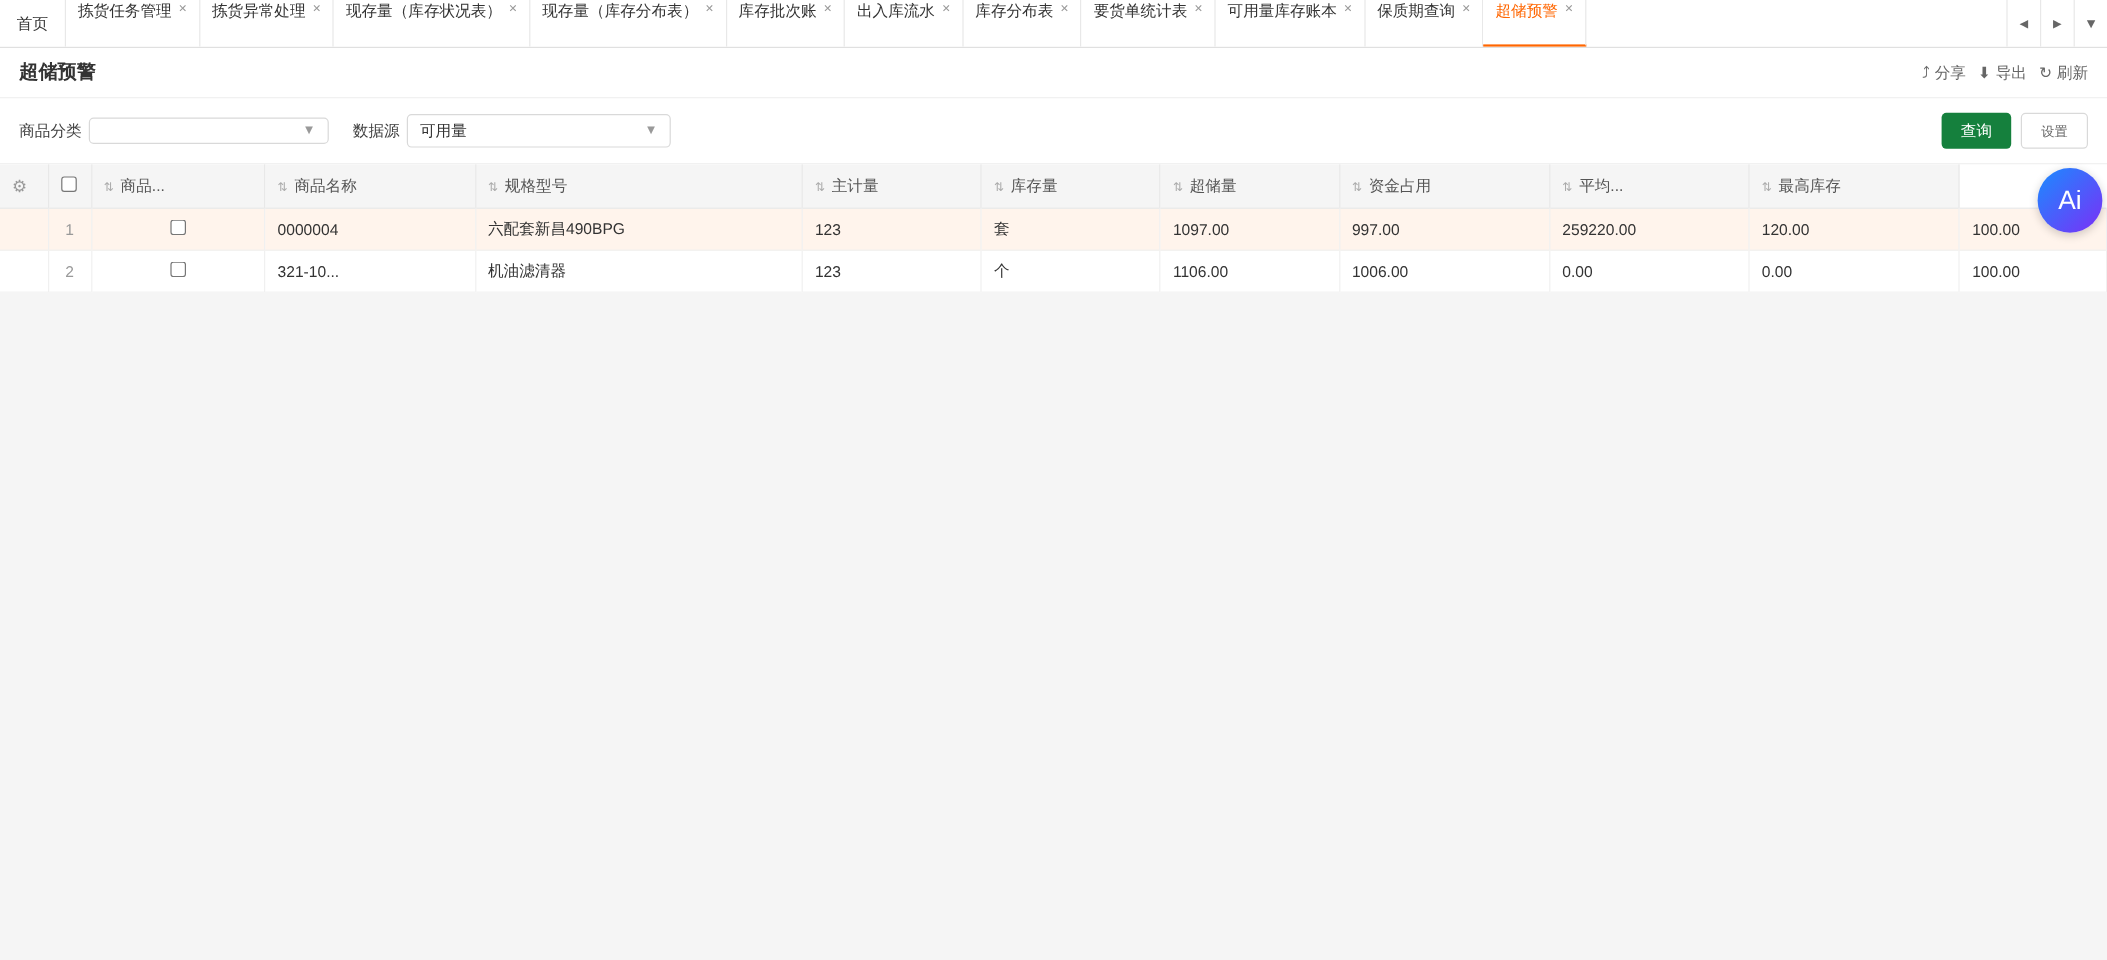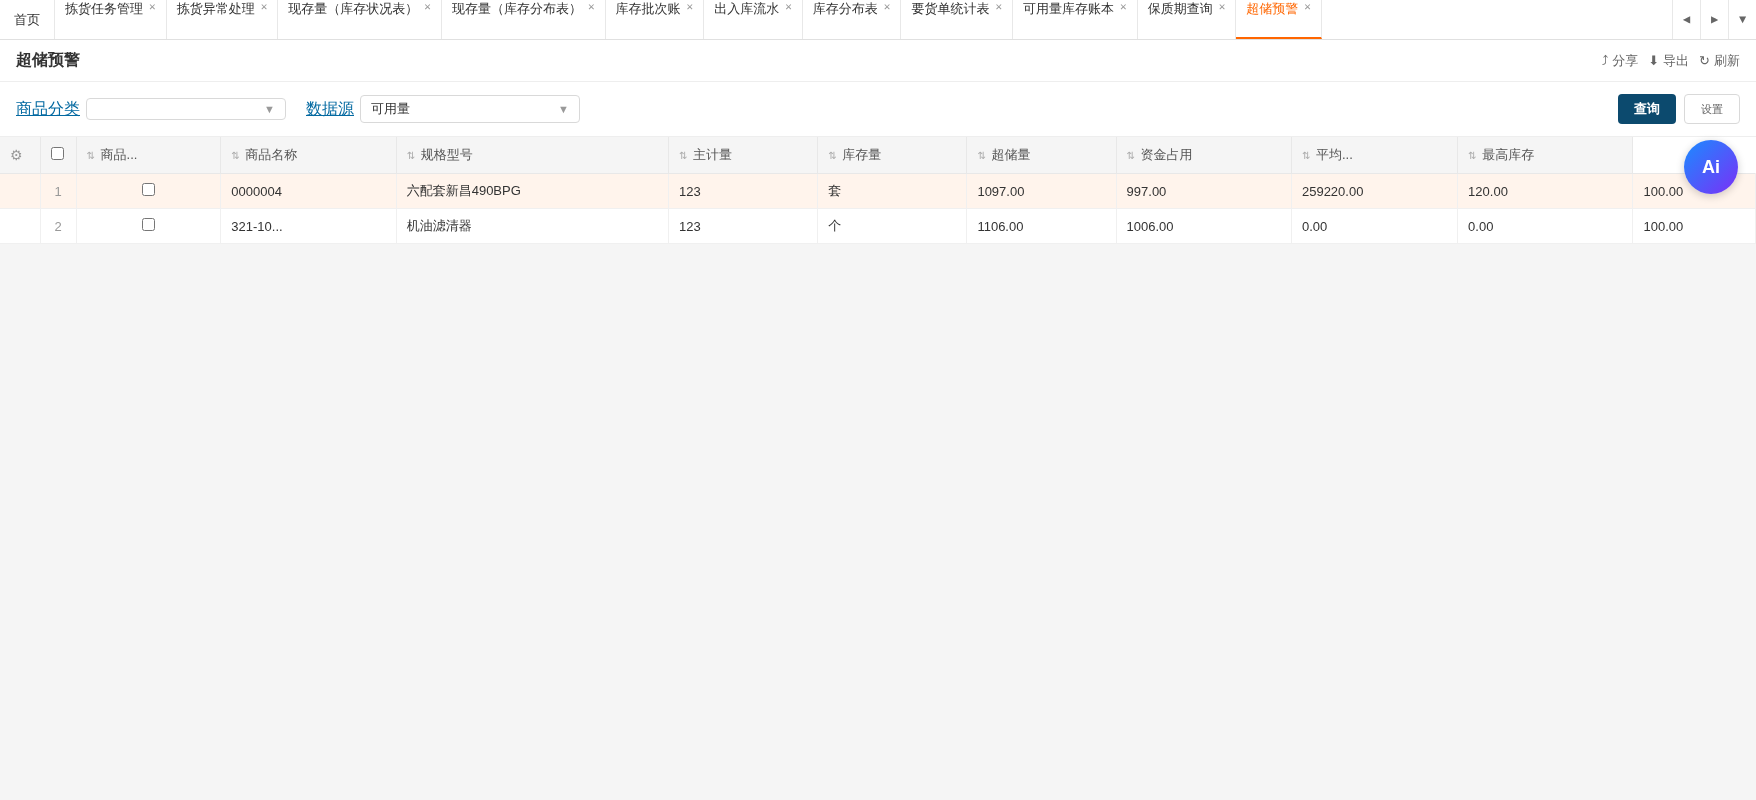--- a/index.html
+++ b/index.html
@@ -95,44 +95,43 @@
       display: flex;
       align-items: center;
       gap: 20px;
       border-bottom: 1px solid #eee;
     }
     .filter-item {
       display: flex;
       align-items: center;
       gap: 6px;
     }
-    .filter-label { color: #0369a1; font-size: 16px; text-decoration: underline; }
+    .filter-label { color: #404040; font-size: 13px; }
     .filter-select {
       display: flex;
       align-items: center;
       border: 1px solid #d9d9d9;
       border-radius: 4px;
       padding: 4px 10px;
       min-width: 200px;
       background: #fff;
       cursor: pointer;
       justify-content: space-between;
     }
     .filter-select .arrow { color: #999; font-size: 11px; margin-left: 8px; }
     .filter-value { color: #333; font-size: 13px; }
     .btn-query {
-      background: #0c4a6e;
+      background: #15803d;
       color: #fff;
       border: none;
       border-radius: 4px;
       padding: 6px 16px;
       cursor: pointer;
       font-size: 13px;
       margin-left: auto;
-      font-weight: bold;
     }
     .btn-settings {
       background: #fff;
       color: #666;
       border: 1px solid #d9d9d9;
       border-radius: 4px;
       padding: 6px 16px;
       cursor: pointer;
       font-size: 11px;
     }
@@ -178,31 +177,31 @@
     }
     .row-num { color: #999; text-align: center; }
     .checkbox-cell { text-align: center; }
     .checkbox-cell input[type=checkbox] { cursor: pointer; }
     .settings-cell { text-align: center; }
     .gear-icon { color: #999; cursor: pointer; font-size: 14px; }
     
     .ai-badge {
       position: fixed;
       top: 140px;
-      right: 18px;
+      right: 4px;
       background: linear-gradient(135deg, #1a8cff, #7b2ff7);
       color: white;
       border-radius: 50%;
       width: 54px;
       height: 54px;
       display: flex;
       align-items: center;
       justify-content: center;
-      font-size: 18px;
-      font-weight: bold;
+      font-size: 22px;
+      font-weight: normal;
       cursor: pointer;
       box-shadow: 0 2px 8px rgba(0,0,0,0.2);
     }
   </style>
 </head>
 <body>
 
 <div class="topbar">
   <div class="topbar-home">首页</div>
 

